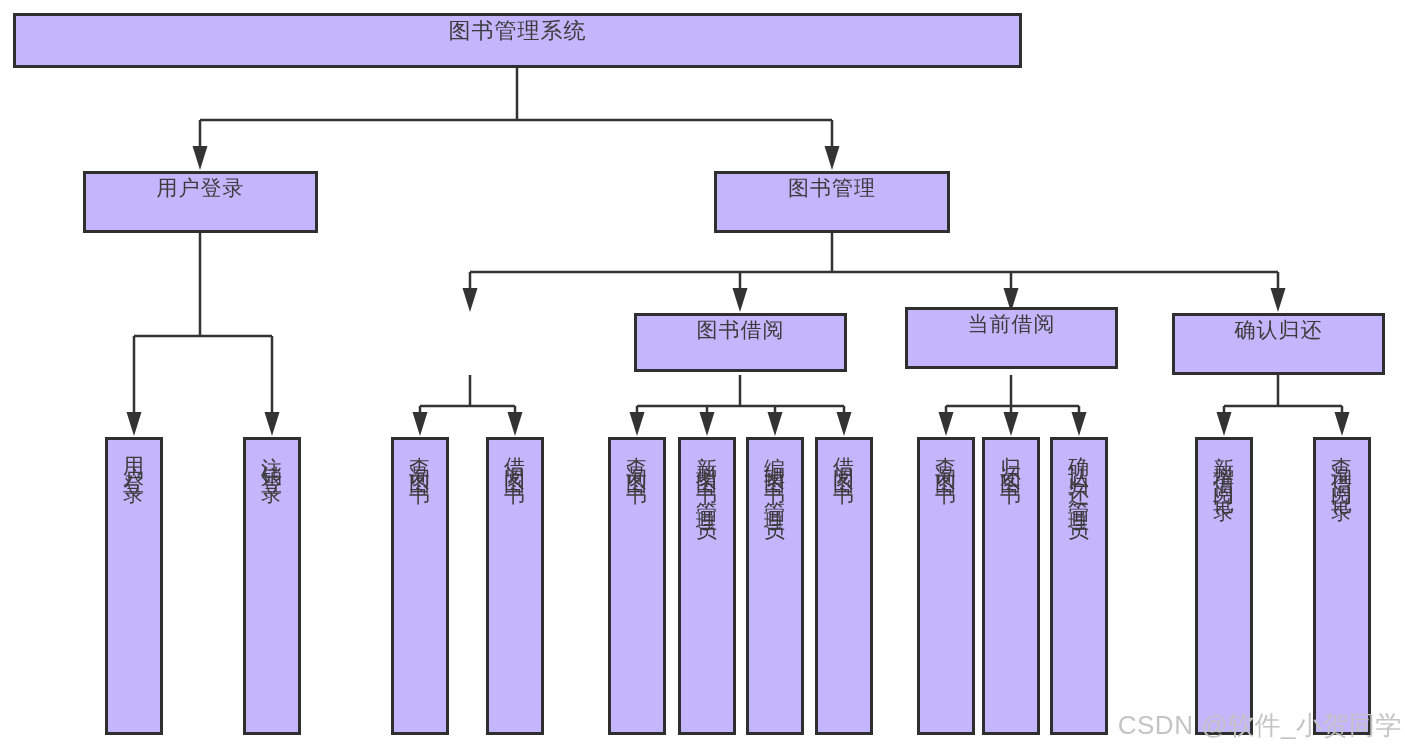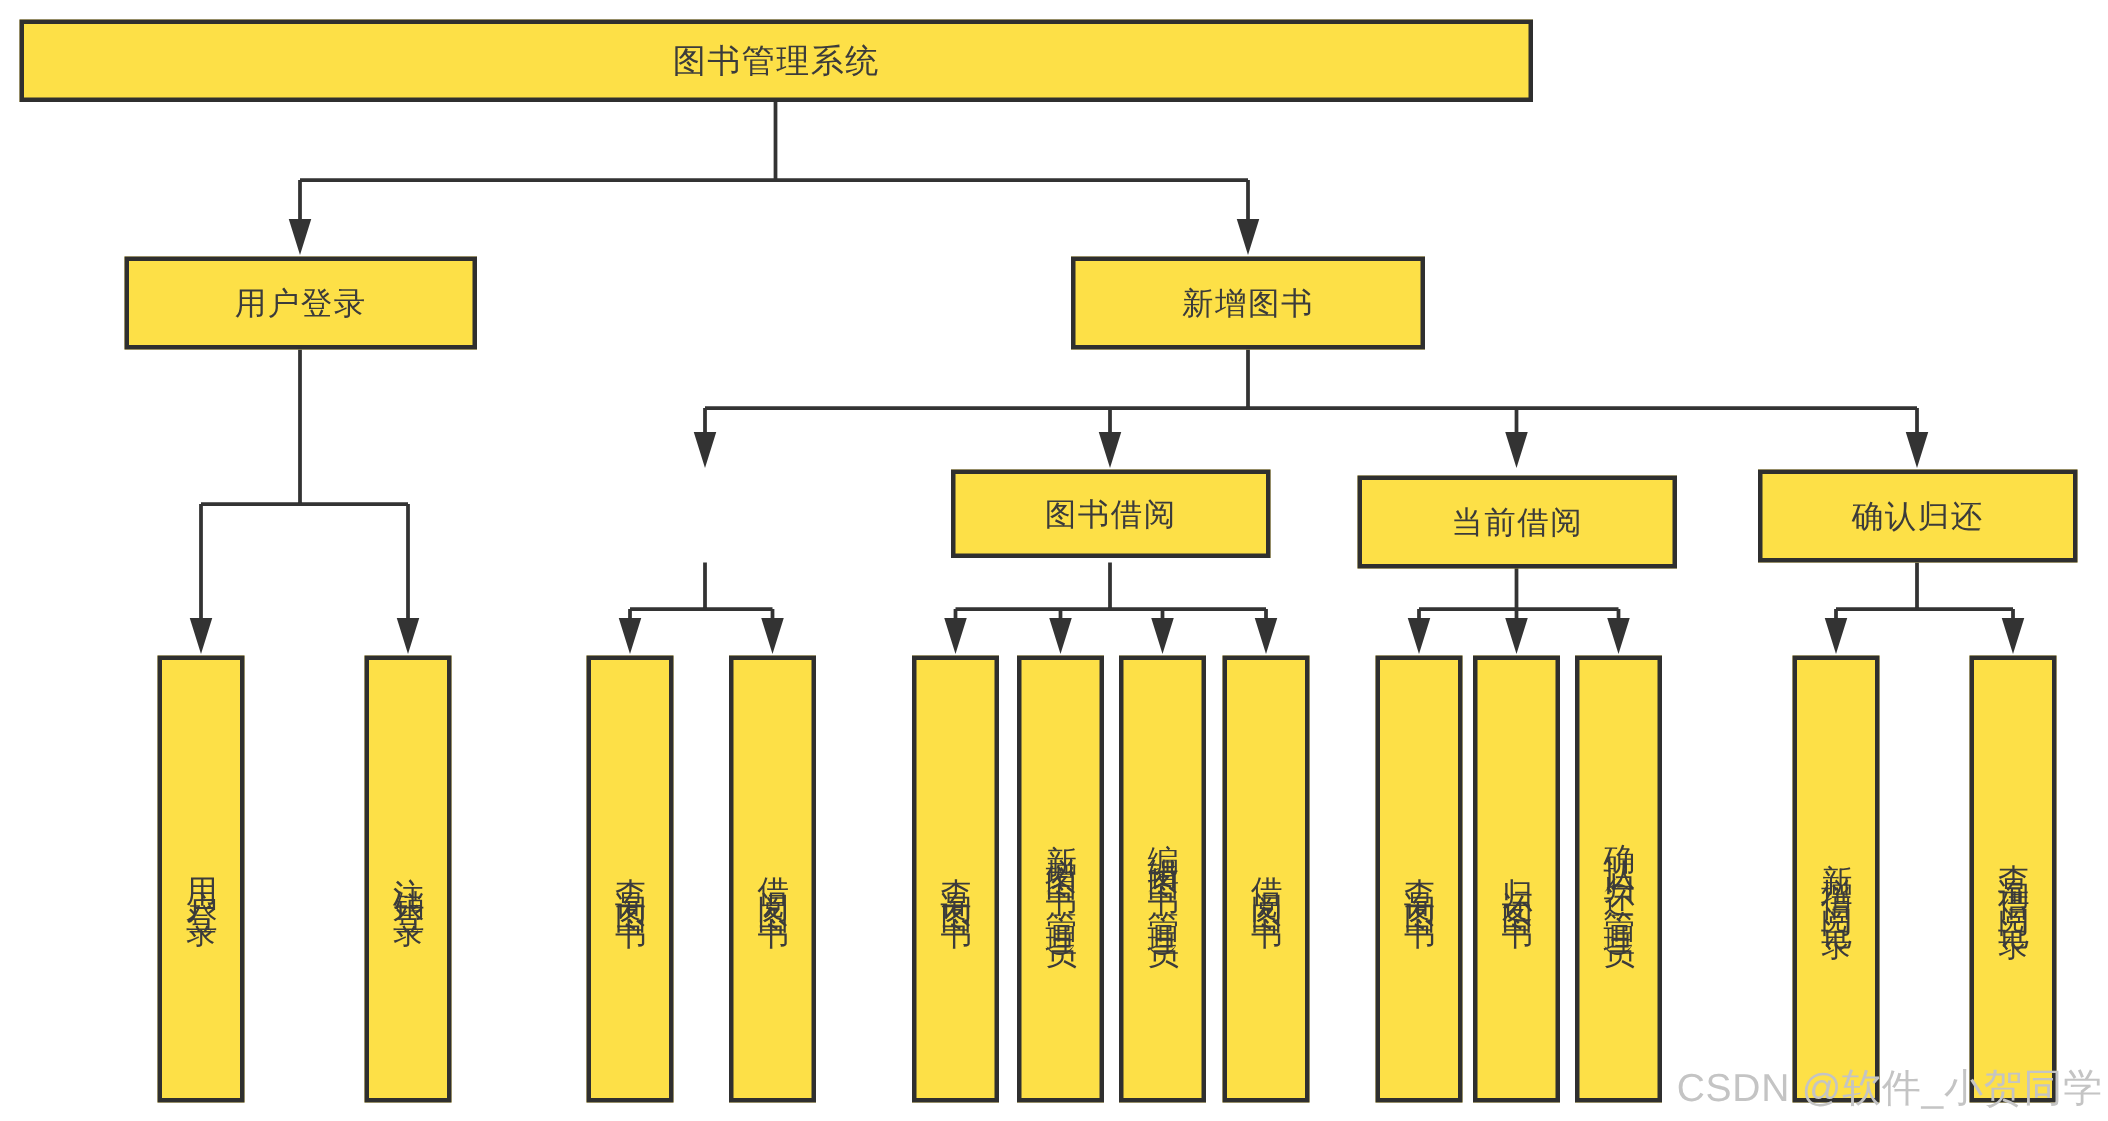--- a/index.html
+++ b/index.html
@@ -12,24 +12,24 @@
     overflow: hidden;
   }
   svg.edges {
     position: absolute;
     left: 0; top: 0;
     width: 1405px; height: 747px;
   }
   .node {
     position: absolute;
     box-sizing: border-box;
-    background: #fde047;
+    background: #c4b5fd;
     border: 3px solid #2f2f2f;
     display: flex;
-    align-items: center;
+    align-items: flex-start;
     justify-content: center;
     color: #3b3b3b;
     font-size: 21px;
   }
   .node.lvl1 { font-size: 22px; }
   .htext { white-space: nowrap; letter-spacing: 1px; }
   .vtext {
     writing-mode: vertical-rl;
     text-orientation: mixed;
     letter-spacing: 9px;
@@ -88,27 +88,27 @@
   </svg>
 
   <div class="node lvl1" style="left:13px; top:13px; width:1009px; height:55px;">
     <span class="htext">图书管理系统</span>
   </div>
 
   <div class="node" style="left:83px; top:171px; width:235px; height:62px;">
     <span class="htext">用户登录</span>
   </div>
   <div class="node" style="left:714px; top:171px; width:236px; height:62px;">
-    <span class="htext">新增图书</span>
+    <span class="htext">图书管理</span>
   </div>
 
   <div class="node" style="left:634px; top:313px; width:213px; height:59px;">
     <span class="htext">图书借阅</span>
   </div>
-  <div class="node" style="left:905px; top:317px; width:213px; height:62px;">
+  <div class="node" style="left:905px; top:307px; width:213px; height:62px;">
     <span class="htext">当前借阅</span>
   </div>
   <div class="node" style="left:1172px; top:313px; width:213px; height:62px;">
     <span class="htext">确认归还</span>
   </div>
 
   <div class="node" style="left:105px; top:437px; width:58px; height:298px;">
     <span class="vtext">用户登录</span>
   </div>
   <div class="node" style="left:243px; top:437px; width:58px; height:298px;">

